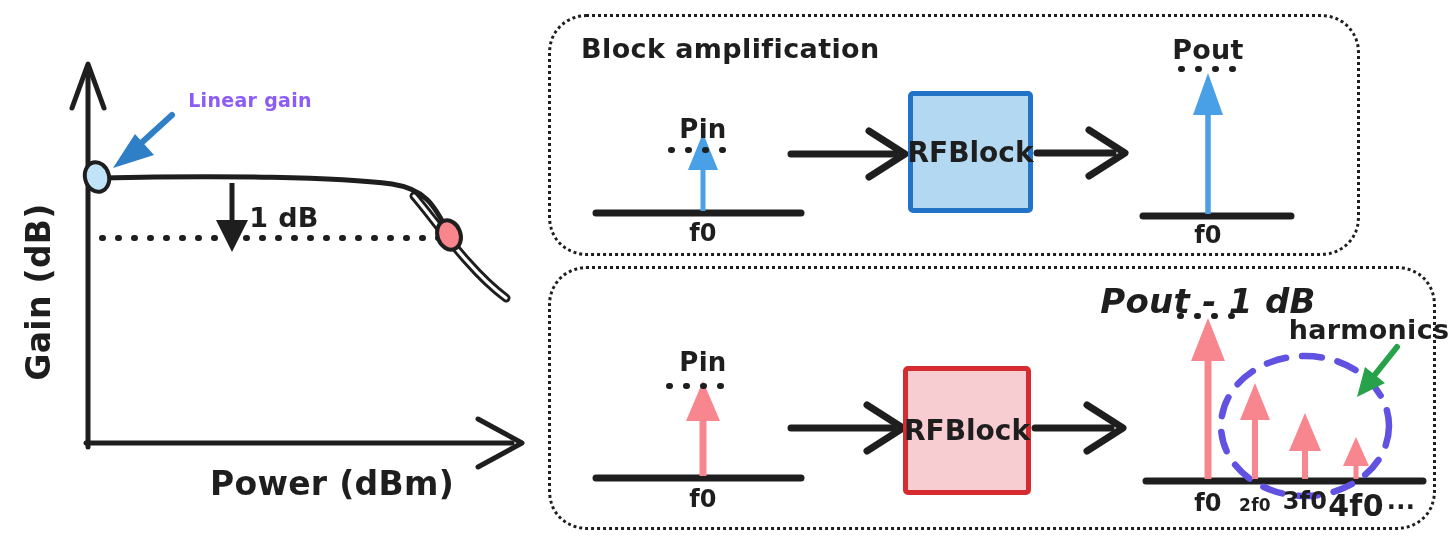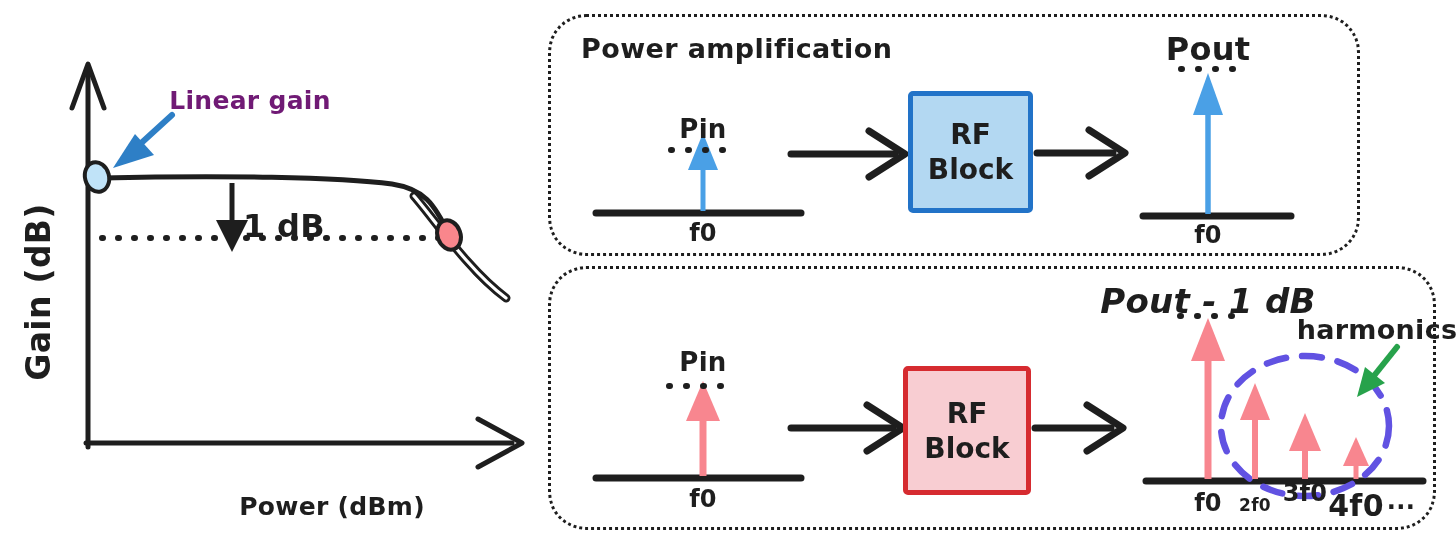--- a/index.html
+++ b/index.html
@@ -2,21 +2,21 @@
 <html><head>
 <meta charset="utf-8">
 <style>
   html,body{margin:0;padding:0;background:#fff;}
   .canvas{position:relative;width:1456px;height:544px;background:#ffffff;overflow:hidden;
           font-family:"DejaVu Sans","Liberation Sans",sans-serif;color:#1e1e1e;}
   svg{position:absolute;left:0;top:0;}
   .lbl{position:absolute;font-weight:600;white-space:nowrap;letter-spacing:.3px;}
   .ctr{transform:translate(-50%,-50%);}
   .box{position:absolute;border:3px dotted #1e1e1e;border-radius:38px;background:#fff;}
-  .rfblock{position:absolute;display:flex;flex-direction:column;align-items:center;justify-content:center;
+  .rfblock{position:absolute;display:flex;flex-direction:row;align-items:center;justify-content:center;
            border-radius:5px;font-weight:600;font-size:28px;line-height:1.25;}
   .rfblock.blue{background:#b3d8f2;border:5px solid #2273c8;}
   .rfblock.red{background:#f8cdd2;border:5px solid #d62b30;}
   .title{position:absolute;font-size:27px;font-weight:600;letter-spacing:.4px;}
 </style>
 </head>
 <body>
 
 <div class="canvas">
 
@@ -37,27 +37,27 @@
     <line x1="232" y1="183" x2="232" y2="224" stroke="#1e1e1e" stroke-width="5"></line>
     <polygon points="216,220 248,220 232,252" fill="#1e1e1e"></polygon>
 
     <line x1="172" y1="115" x2="138" y2="146" stroke="#2e7fc6" stroke-width="6" stroke-linecap="round"></line>
     <polygon points="113,168 135,134 154,155" fill="#2e7fc6"></polygon>
 
     <ellipse cx="97" cy="177" rx="12" ry="15" fill="#c0e3f8" stroke="#1e1e1e" stroke-width="4" transform="rotate(-15 97 177)"></ellipse>
     <ellipse cx="449" cy="235" rx="11.5" ry="15" fill="#f9868c" stroke="#1e1e1e" stroke-width="4" transform="rotate(-20 449 235)"></ellipse>
   </svg>
 
-  <div class="lbl ctr" style="left:250px;top:100px;font-size:25px;color:#701a75;">Linear gain</div>
-  <div class="lbl ctr" style="left:284px;top:226px;font-size:32px;">1 dB</div>
+  <div class="lbl ctr" style="left:250px;top:100px;font-size:19px;color:#8b5cf6;">Linear gain</div>
+  <div class="lbl ctr" style="left:284px;top:217px;font-size:27px;">1 dB</div>
   <div class="lbl ctr" style="left:38px;top:292px;font-size:33px;transform:translate(-50%,-50%) rotate(-90deg);">Gain (dB)</div>
-  <div class="lbl ctr" style="left:332px;top:506px;font-size:25px;">Power (dBm)</div>
+  <div class="lbl ctr" style="left:332px;top:483px;font-size:33px;">Power (dBm)</div>
 
   <div class="box" style="left:548px;top:14px;width:806px;height:236px;">
-    <div class="title" style="left:30px;top:16px;">Power amplification</div>
+    <div class="title" style="left:30px;top:16px;">Block amplification</div>
 
     <svg width="806" height="236" viewBox="0 0 806 236">
 
       <line x1="45" y1="196" x2="250" y2="196" stroke="#1e1e1e" stroke-width="7" stroke-linecap="round"></line>
       <line x1="152" y1="194" x2="152" y2="148" stroke="#4aa0e6" stroke-width="5"></line>
       <polygon points="137,153 167,153 152,116" fill="#4aa0e6"></polygon>
       <line x1="120" y1="133" x2="186" y2="133" stroke="#1e1e1e" stroke-width="6" stroke-linecap="round" stroke-dasharray="1 16"></line>
 
       <line x1="240" y1="137" x2="344" y2="137" stroke="#1e1e1e" stroke-width="7" stroke-linecap="round"></line>
       <polyline points="318,114 354,137 318,160" fill="none" stroke="#1e1e1e" stroke-width="7" stroke-linecap="round" stroke-linejoin="round"></polyline>
@@ -70,21 +70,21 @@
       <line x1="630" y1="52" x2="686" y2="52" stroke="#1e1e1e" stroke-width="6" stroke-linecap="round" stroke-dasharray="1 16"></line>
     </svg>
 
     <div class="rfblock blue" style="left:357px;top:74px;width:115px;height:112px;">
       <span>RF</span>
       <span>Block</span>
     </div>
 
     <div class="lbl ctr" style="left:152px;top:112px;font-size:26px;">Pin</div>
     <div class="lbl ctr" style="left:152px;top:216px;font-size:24px;">f0</div>
-    <div class="lbl ctr" style="left:657px;top:32px;font-size:32px;">Pout</div>
+    <div class="lbl ctr" style="left:657px;top:32px;font-size:27px;">Pout</div>
     <div class="lbl ctr" style="left:657px;top:218px;font-size:24px;">f0</div>
   </div>
 
   <div class="box" style="left:548px;top:266px;width:882px;height:258px;">
 
     <svg width="882" height="258" viewBox="0 0 882 258">
 
       <line x1="45" y1="209" x2="250" y2="209" stroke="#1e1e1e" stroke-width="7" stroke-linecap="round"></line>
       <line x1="152" y1="207" x2="152" y2="148" stroke="#f8868f" stroke-width="7"></line>
       <polygon points="135,152 169,152 152,112" fill="#f8868f"></polygon>
@@ -115,22 +115,22 @@
     </svg>
 
     <div class="rfblock red" style="left:352px;top:97px;width:118px;height:119px;">
       <span>RF</span>
       <span>Block</span>
     </div>
 
     <div class="lbl ctr" style="left:152px;top:93px;font-size:26px;">Pin</div>
     <div class="lbl ctr" style="left:152px;top:230px;font-size:24px;">f0</div>
     <div class="lbl ctr" style="left:657px;top:32px;font-size:34px;font-style:italic;">Pout - 1 dB</div>
-    <div class="lbl ctr" style="left:818px;top:60px;font-size:27px;margin-left:8px;">harmonics</div>
+    <div class="lbl ctr" style="left:818px;top:60px;font-size:27px;">harmonics</div>
 
     <div class="lbl ctr" style="left:657px;top:234px;font-size:24px;">f0</div>
     <div class="lbl ctr" style="left:704px;top:236px;font-size:17px;">2f0</div>
-    <div class="lbl ctr" style="left:754px;top:224px;font-size:24px;">3f0</div>
+    <div class="lbl ctr" style="left:754px;top:232px;font-size:24px;">3f0</div>
     <div class="lbl ctr" style="left:805px;top:236px;font-size:30px;">4f0</div>
     <div class="lbl ctr" style="left:850px;top:232px;font-size:24px;">...</div>
   </div>
 
 </div>
 
 </body></html>

